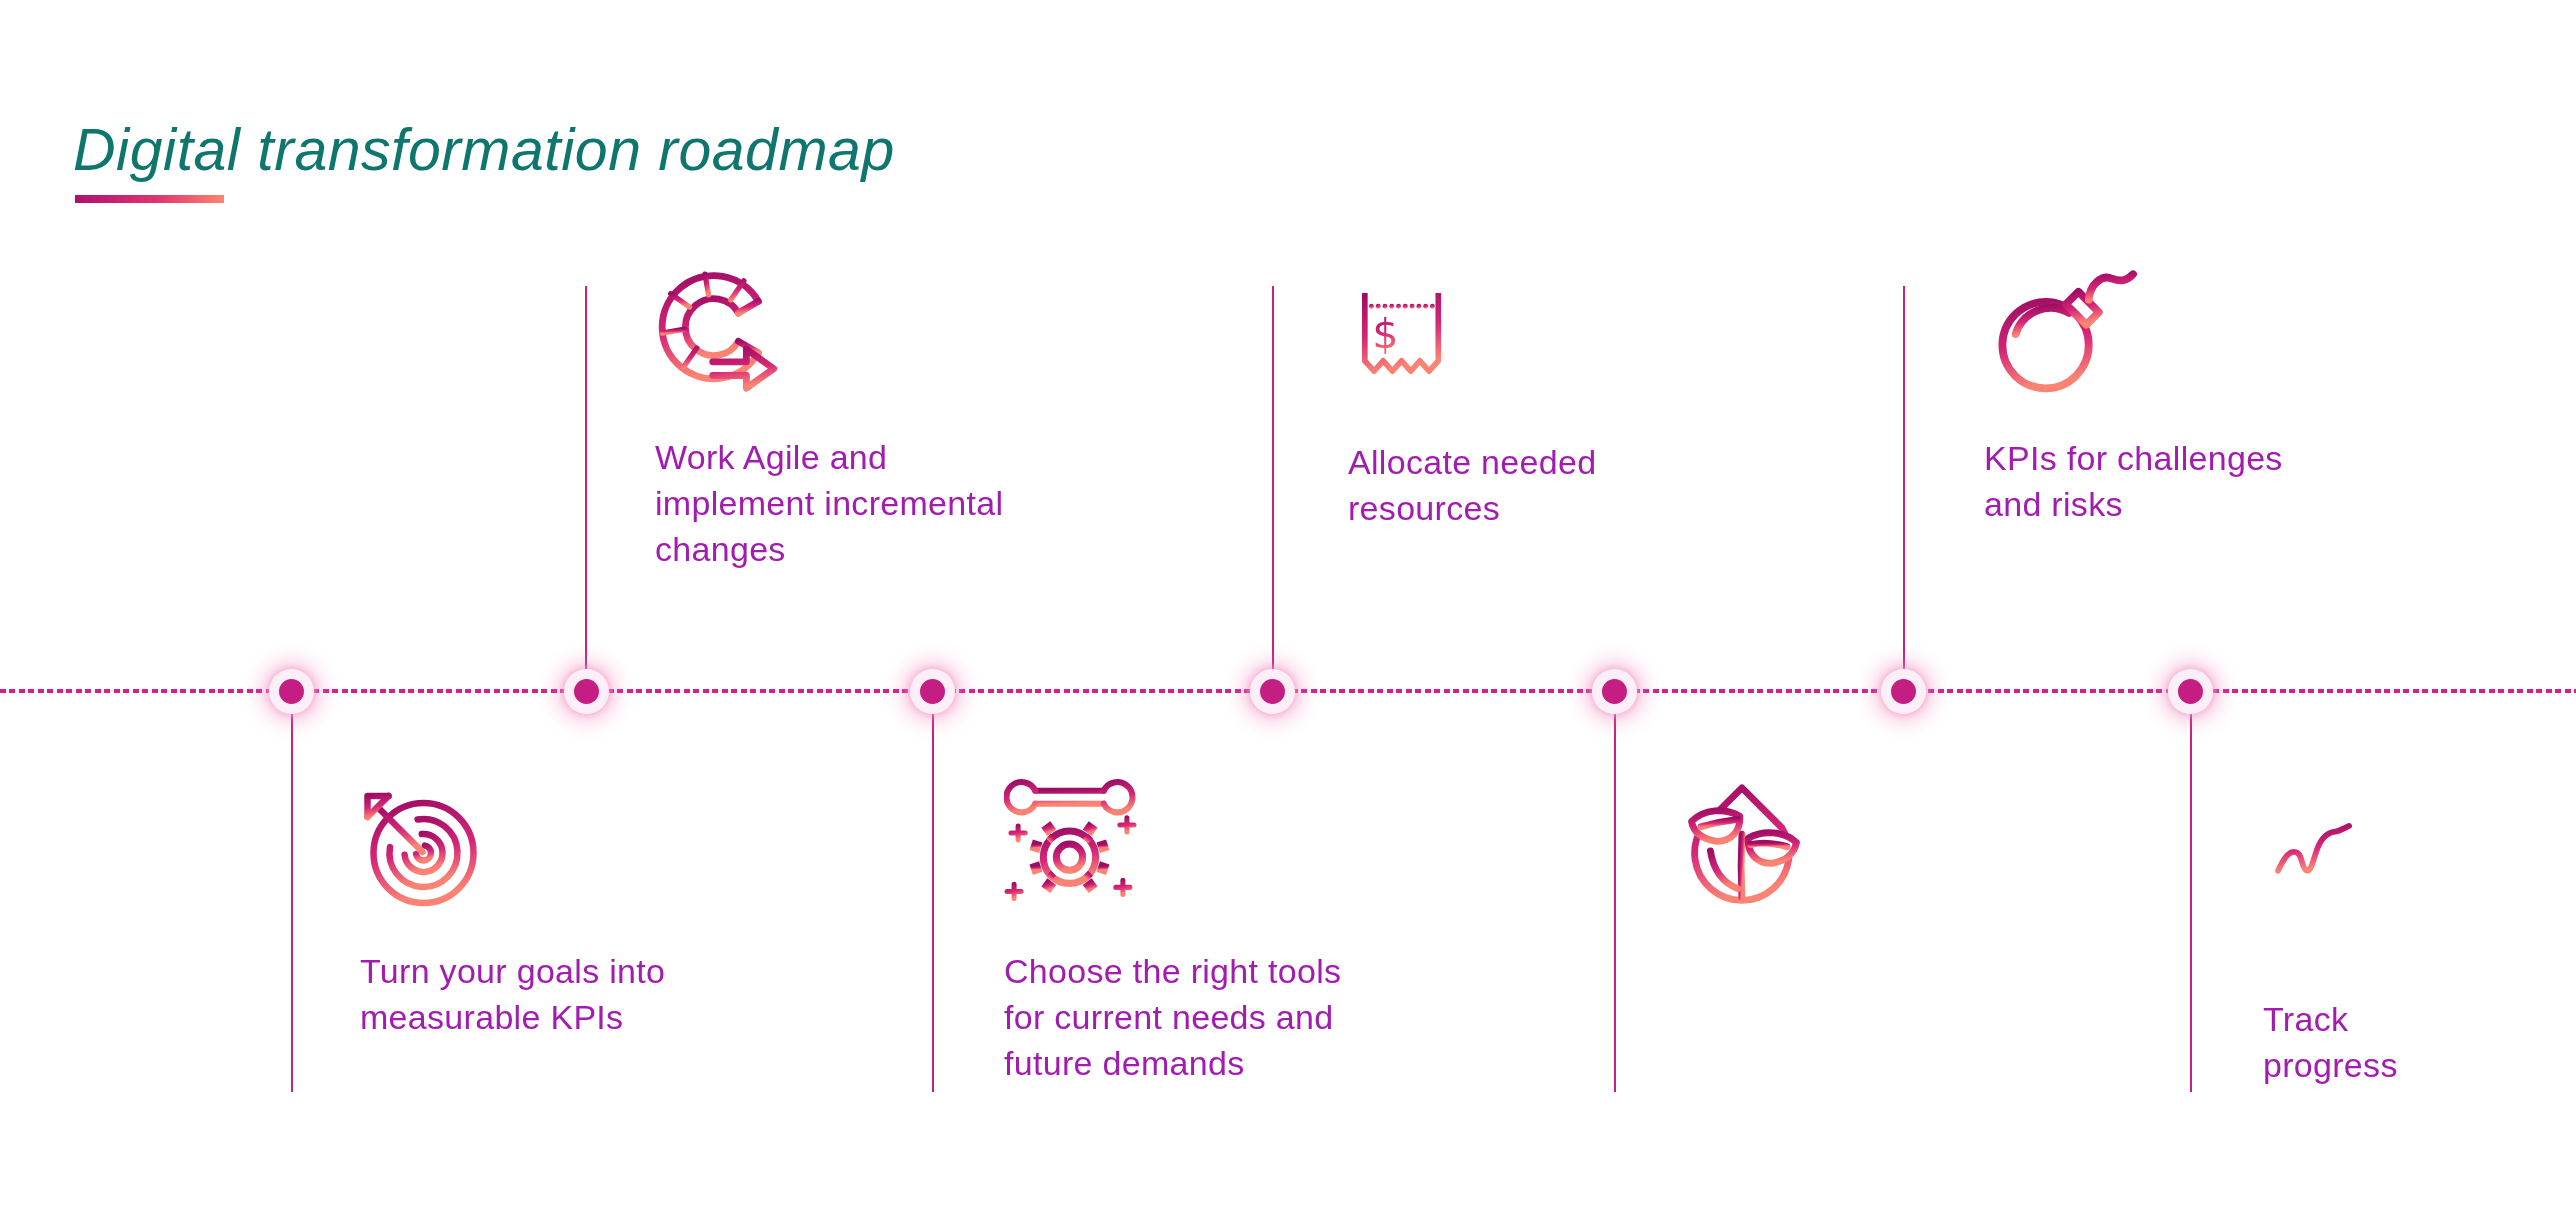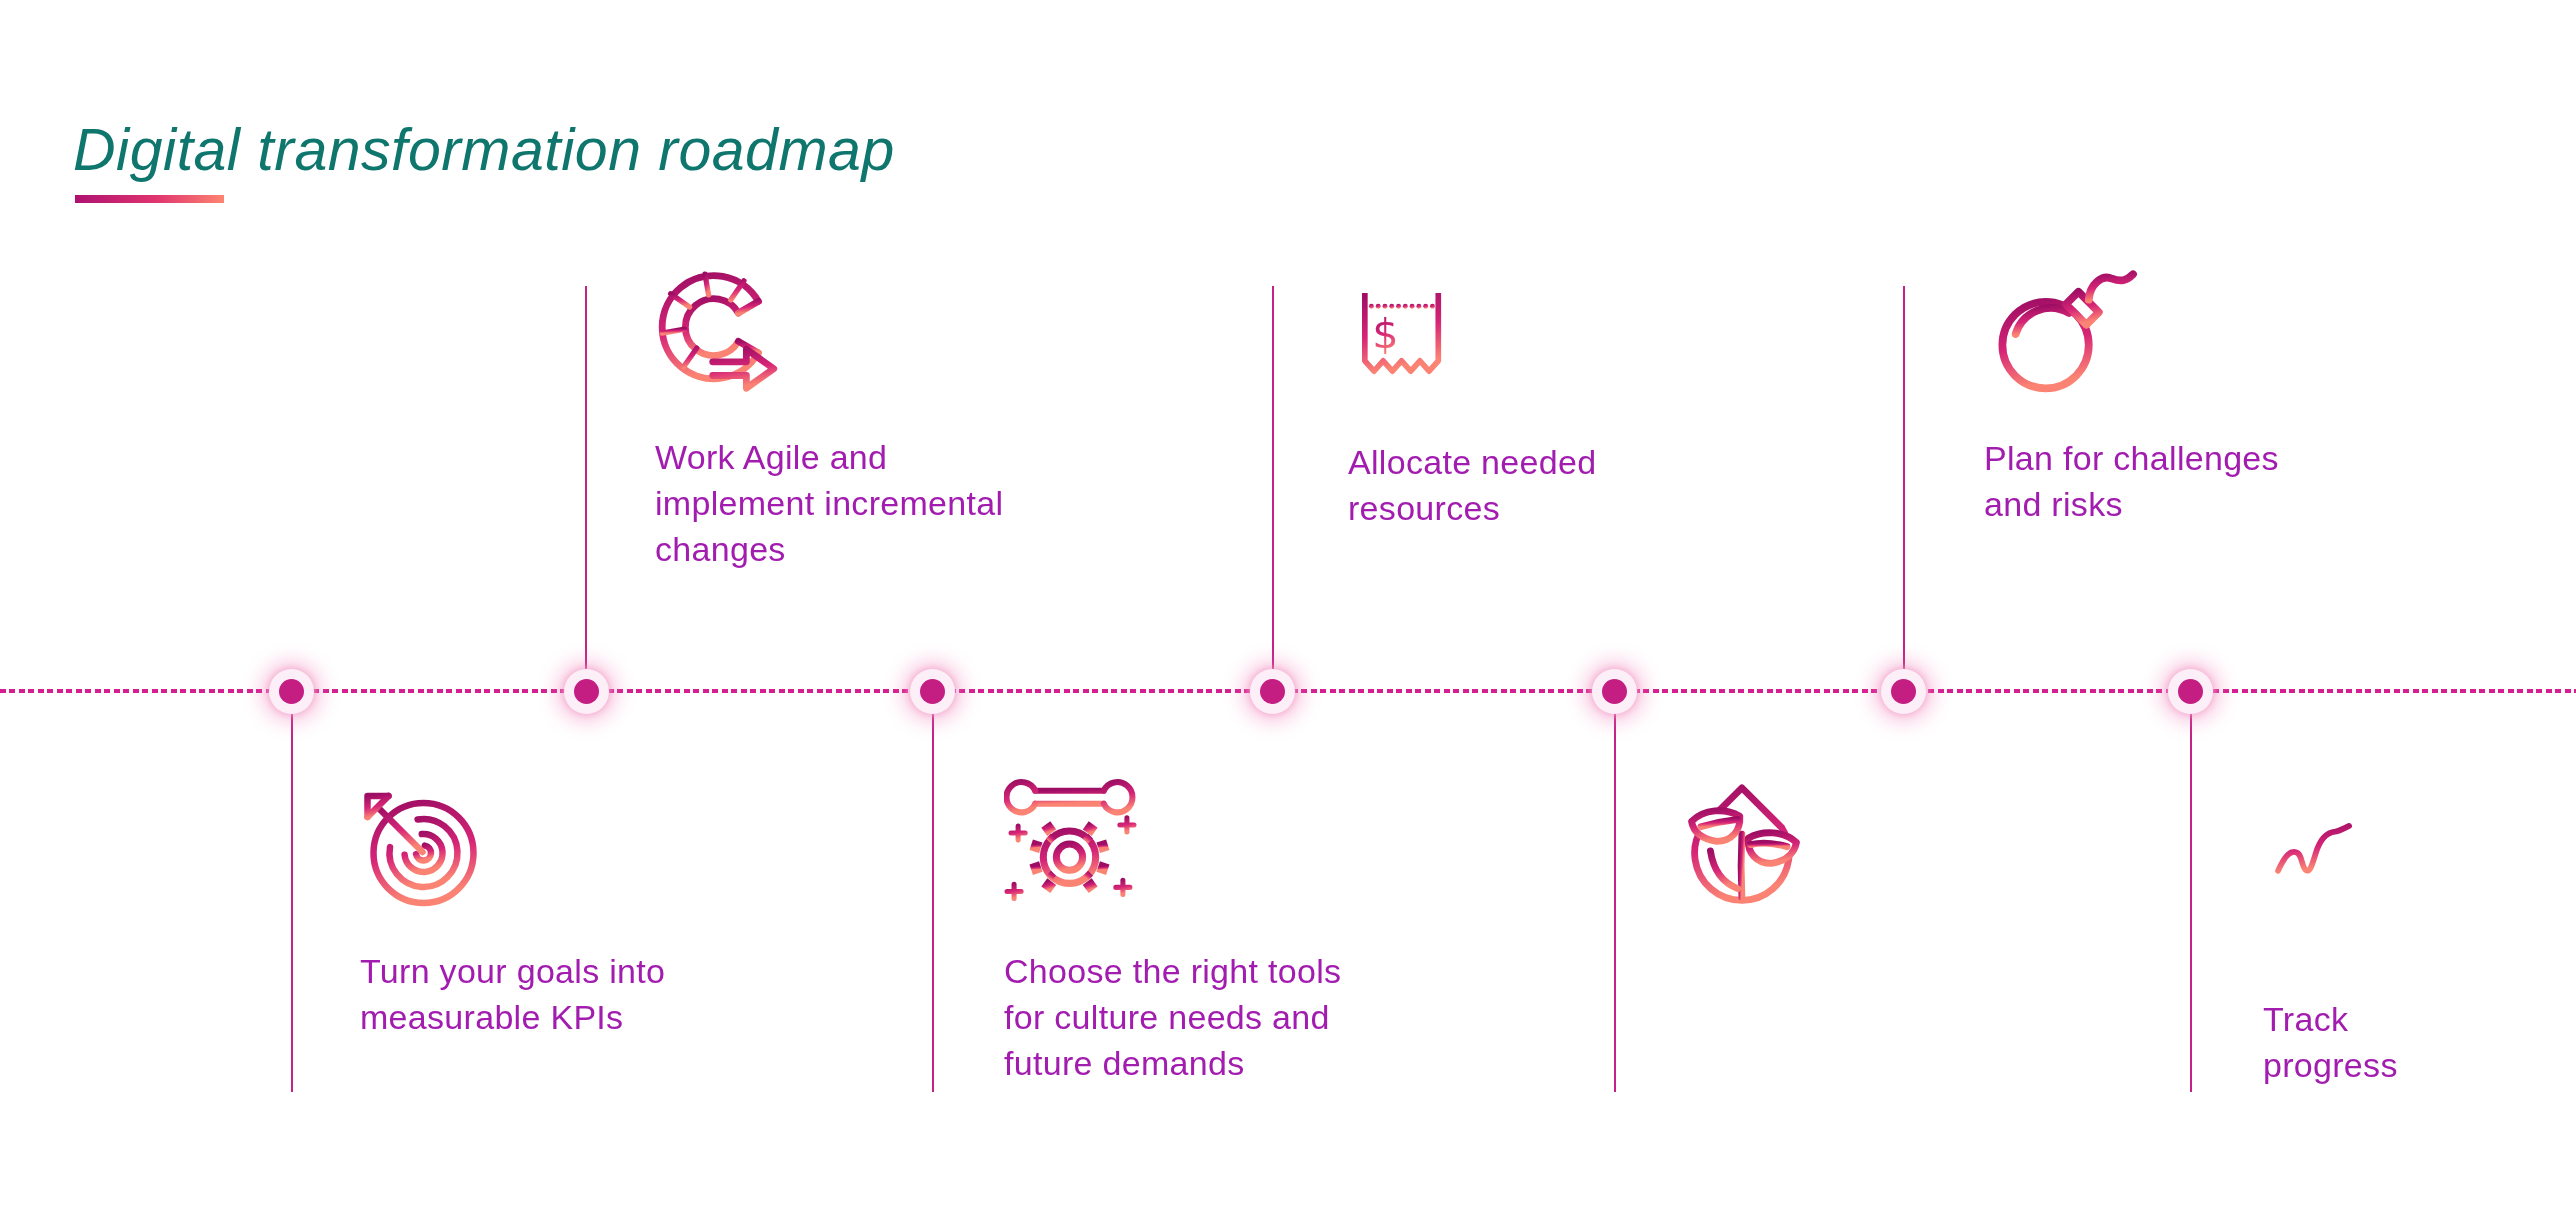--- a/index.html
+++ b/index.html
@@ -169,21 +169,21 @@
       </g>
       <g stroke="url(#g3)" stroke-width="5" stroke-linecap="round">
         <path d="M14,57 L14,71 M7,64 L21,64"></path>
         <path d="M122,49 L122,63 M115,56 L129,56"></path>
         <path d="M10,115 L10,129 M3,122 L17,122"></path>
         <path d="M118,111 L118,125 M111,118 L125,118"></path>
       </g>
     </svg>
   </span>
   <div class="label" style="left:1004px;top:948px">Choose the right tools
-for culture needs and
+for current needs and
 future demands</div>
 
   <span class="icon" style="left:1346px;top:278px;width:113px;height:113px">
     <svg viewBox="0 0 120 120" fill="none">
       <defs>
           <linearGradient id="g4" x1="0" y1="0" x2="0.2" y2="1">
         <stop offset="0" stop-color="#9c0d63"></stop>
             <stop offset="0.55" stop-color="#d62577"></stop>
             <stop offset="1" stop-color="#fb8373"></stop>
       </linearGradient>
@@ -245,21 +245,21 @@
       </linearGradient>
         </defs>
       <g stroke="url(#g6)" stroke-width="7" stroke-linecap="round" stroke-linejoin="round">
         <circle cx="52" cy="76" r="39"></circle>
         <path d="M25,66 A33 33 0 0 1 73,47"></path>
         <path d="M70.4,39.2 L81.7,27.9 L100.1,46.3 L88.8,57.6 Z"></path>
         <path d="M91,35 C92,21 103,12 112,16 C120,19 125,18 131,12"></path>
       </g>
     </svg>
   </span>
-  <div class="label" style="left:1984px;top:435px">Plan for challenges
+  <div class="label" style="left:1984px;top:435px">KPIs for challenges
 and risks</div>
 
   <span class="icon" style="left:2265px;top:804px;width:98px;height:101px">
     <svg viewBox="0 0 120 120" fill="none">
       <defs>
           <linearGradient id="g7" x1="0" y1="0" x2="0.2" y2="1">
         <stop offset="0" stop-color="#9c0d63"></stop>
             <stop offset="0.55" stop-color="#d62577"></stop>
             <stop offset="1" stop-color="#fb8373"></stop>
       </linearGradient>

